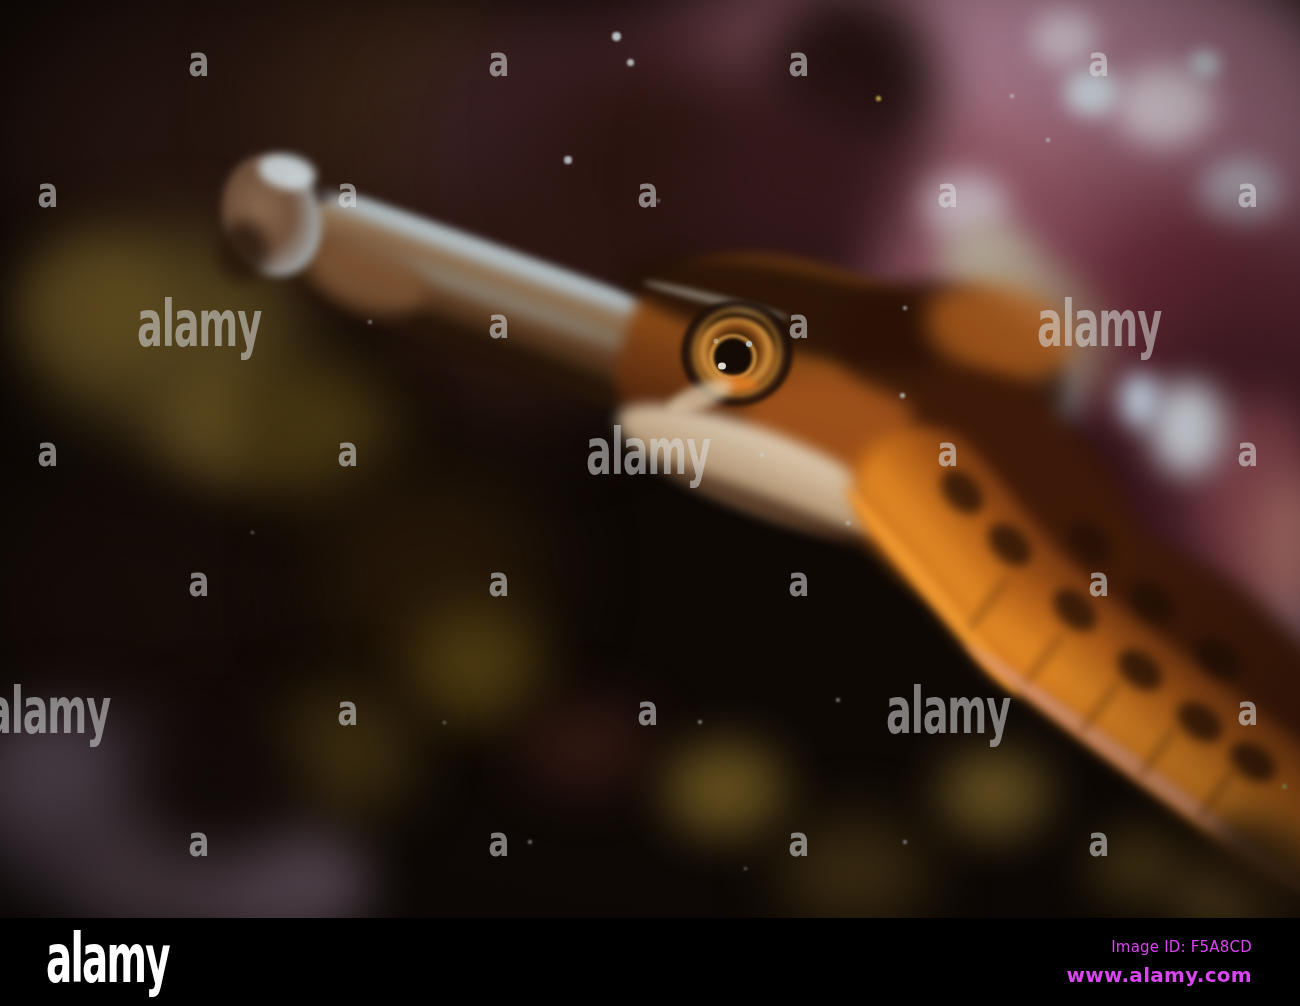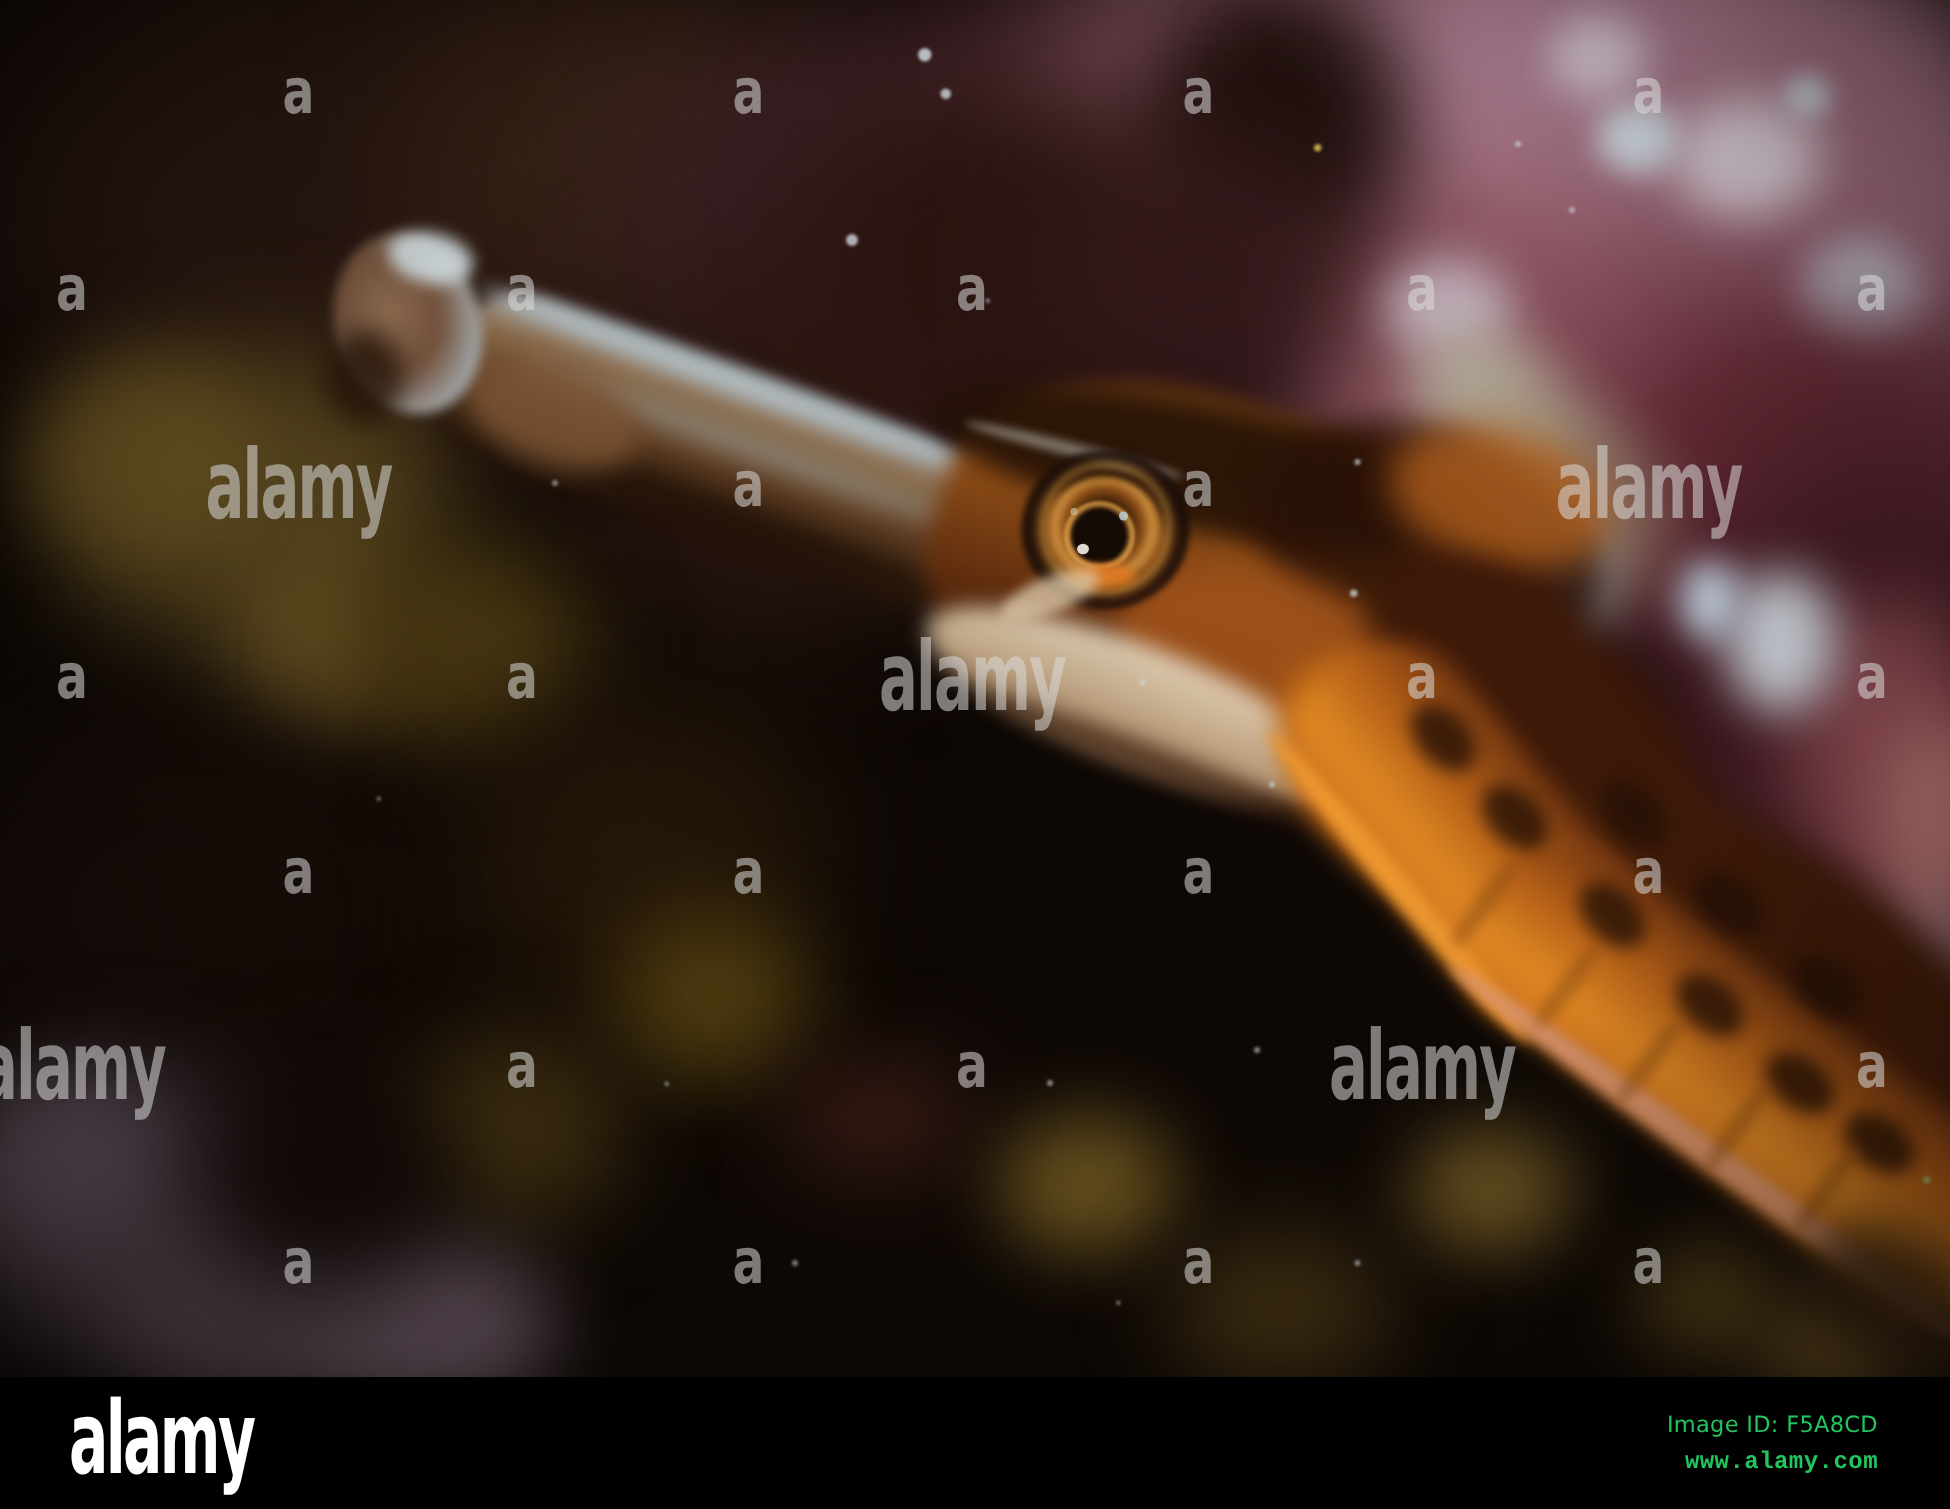--- a/index.html
+++ b/index.html
@@ -11,23 +11,23 @@
   .vignette{position:absolute;inset:0;z-index:40;pointer-events:none;
             background:radial-gradient(ellipse at 52% 40%, rgba(0,0,0,0) 48%, rgba(4,2,1,0.52) 96%);}
   .wm-layer{position:absolute;inset:0;z-index:50;pointer-events:none;}
   .wm{position:absolute;font-weight:bold;line-height:1;white-space:nowrap;}
   .wm-word{font-size:64px;letter-spacing:-2px;transform:translate(-50%,-54%) scaleX(0.60);}
   .wm-letter{font-size:42px;transform:translate(-50%,-58%) scaleX(0.75);}
   .bar{position:absolute;left:0;top:918px;width:1300px;height:88px;background:#000;z-index:60;}
   .logo{position:absolute;left:46px;top:50%;transform:translateY(-54%);}
   .logo-inner{display:inline-block;font-size:67px;font-weight:bold;color:#fff;
               transform:scaleX(0.58);transform-origin:left center;letter-spacing:-3px;}
-  .meta{position:absolute;right:48px;top:50%;transform:translateY(-50%);text-align:right;color:#22c55e;}
+  .meta{position:absolute;right:48px;top:50%;transform:translateY(-50%);text-align:right;color:#d946ef;}
   .id-line{font-size:15px;margin-bottom:7px;letter-spacing:0.2px;}
-  .site-line{font-size:16px;font-weight:bold;letter-spacing:0.3px;font-family:Liberation Mono, monospace;}
+  .site-line{font-size:20px;font-weight:bold;letter-spacing:0.3px;}
 </style>
 </head>
 <body>
 
 <div class="stage">
   <div class="photo" id="photo-canvas">
       <div class="blob" style="left: 240px; top: 140px; width: 520px; height: 340px; background: rgb(39, 22, 16); transform: translate(-50%, -50%); filter: blur(50px);"></div>
       <div class="blob" style="left: 420px; top: 100px; width: 300px; height: 220px; background: rgb(51, 32, 20); transform: translate(-50%, -50%); filter: blur(45px);"></div>
       <div class="blob" style="left: 560px; top: 150px; width: 280px; height: 260px; background: rgb(58, 32, 38); transform: translate(-50%, -50%); filter: blur(45px);"></div>
       <div class="blob" style="left: 520px; top: 300px; width: 260px; height: 240px; background: rgb(44, 24, 18); transform: translate(-50%, -50%); filter: blur(44px);"></div>

